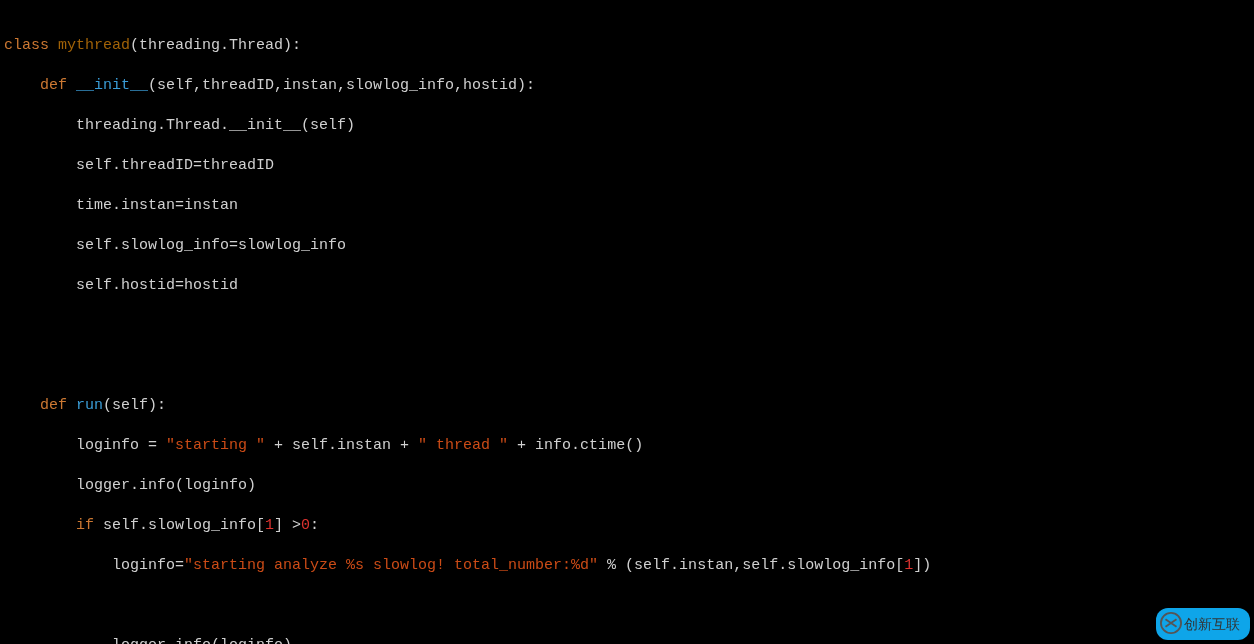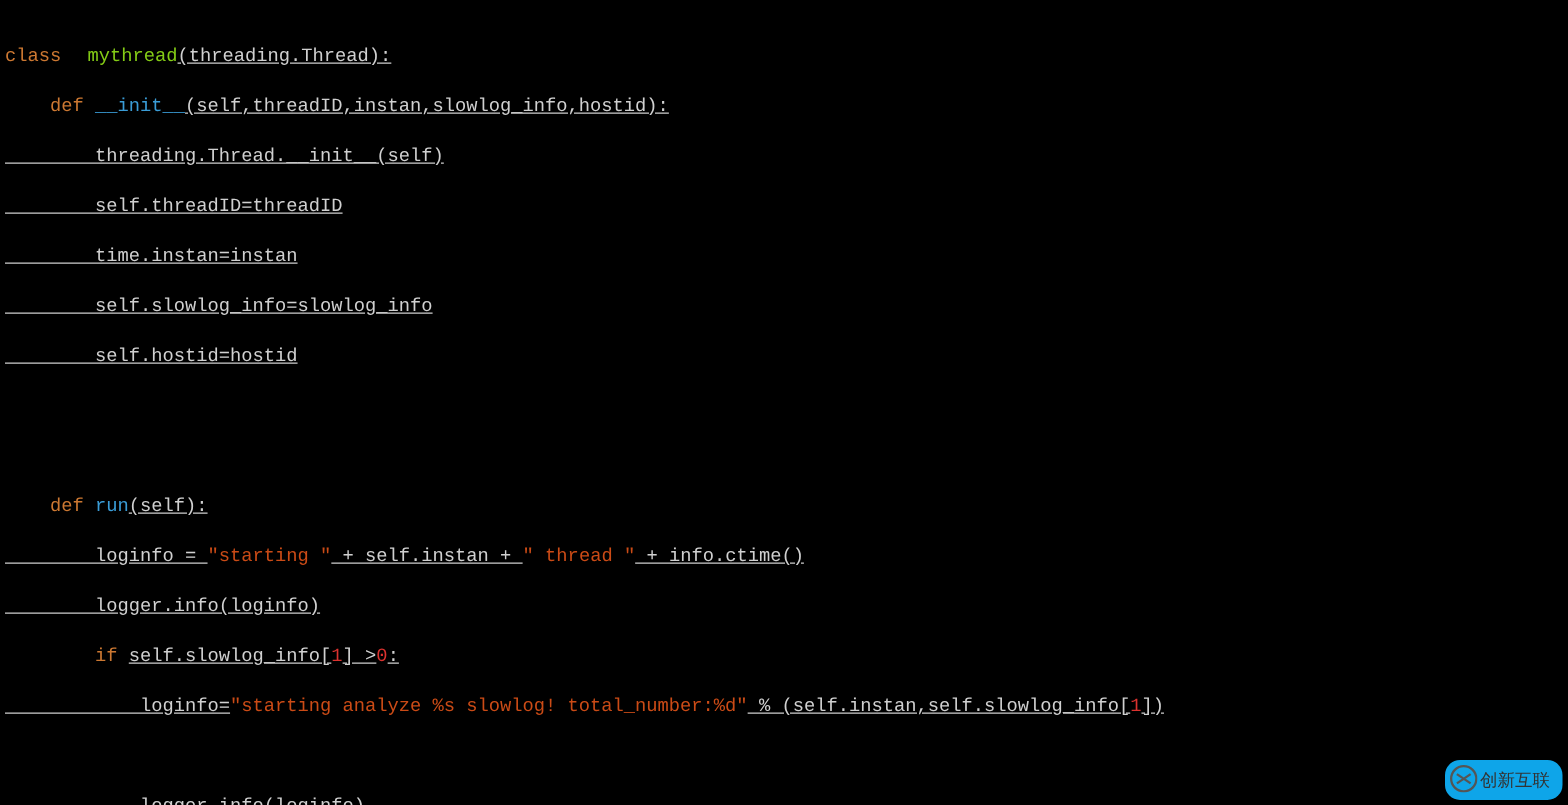--- a/index.html
+++ b/index.html
@@ -12,25 +12,25 @@
     font-family: "Consolas", "Monaco", "Courier New", monospace;
     font-size: 15px;
     line-height: 20px;
     color: #d0d0d0;
   }
   .editor {
     padding: 16px 4px;
     white-space: pre;
   }
   .k-keyword { color: #cc7832; }    
-  .k-classname { color: #84cc16; margin-left: 12px; }  
+  .k-classname { color: #a16207; }  
   .k-funcname { color: #3a9cd6; }   
   .k-string   { color: #cb4b16; }   
   .k-number   { color: #dc322f; }   
-  .k-normal   { color: #d0d0d0; text-decoration: underline; }
+  .k-normal   { color: #d0d0d0; }
 
   .watermark {
     position: absolute;
     right: 4px;
     bottom: 4px;
     background: #0ea5e9;
     color: #333333;
     font-family: "Microsoft YaHei", Arial, sans-serif;
     font-size: 14px;
     padding: 6px 10px 6px 28px;

